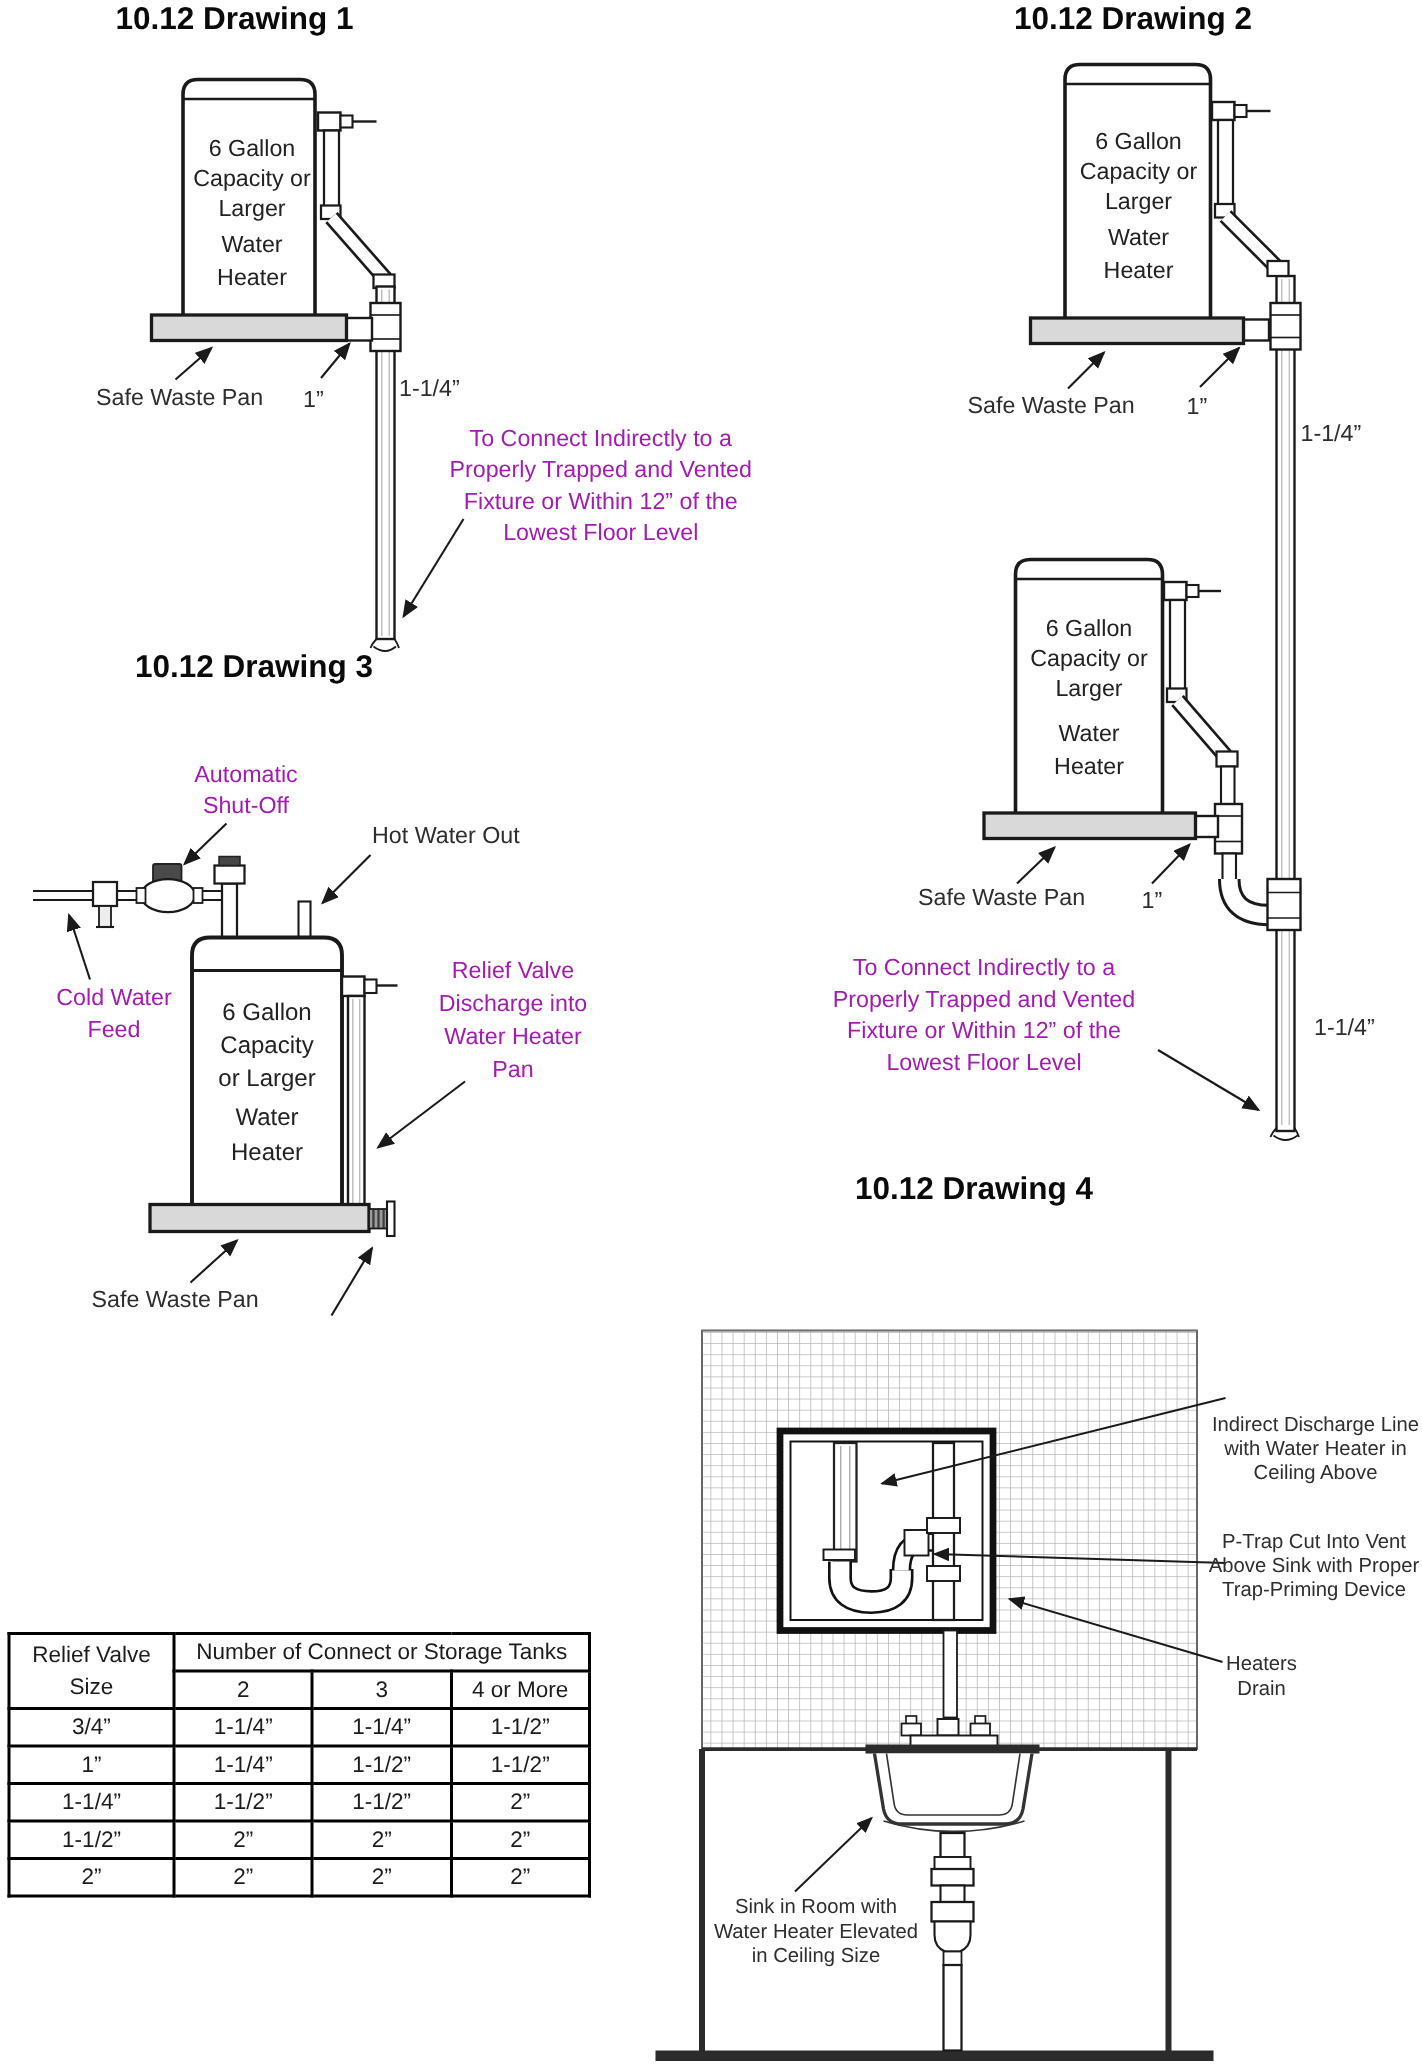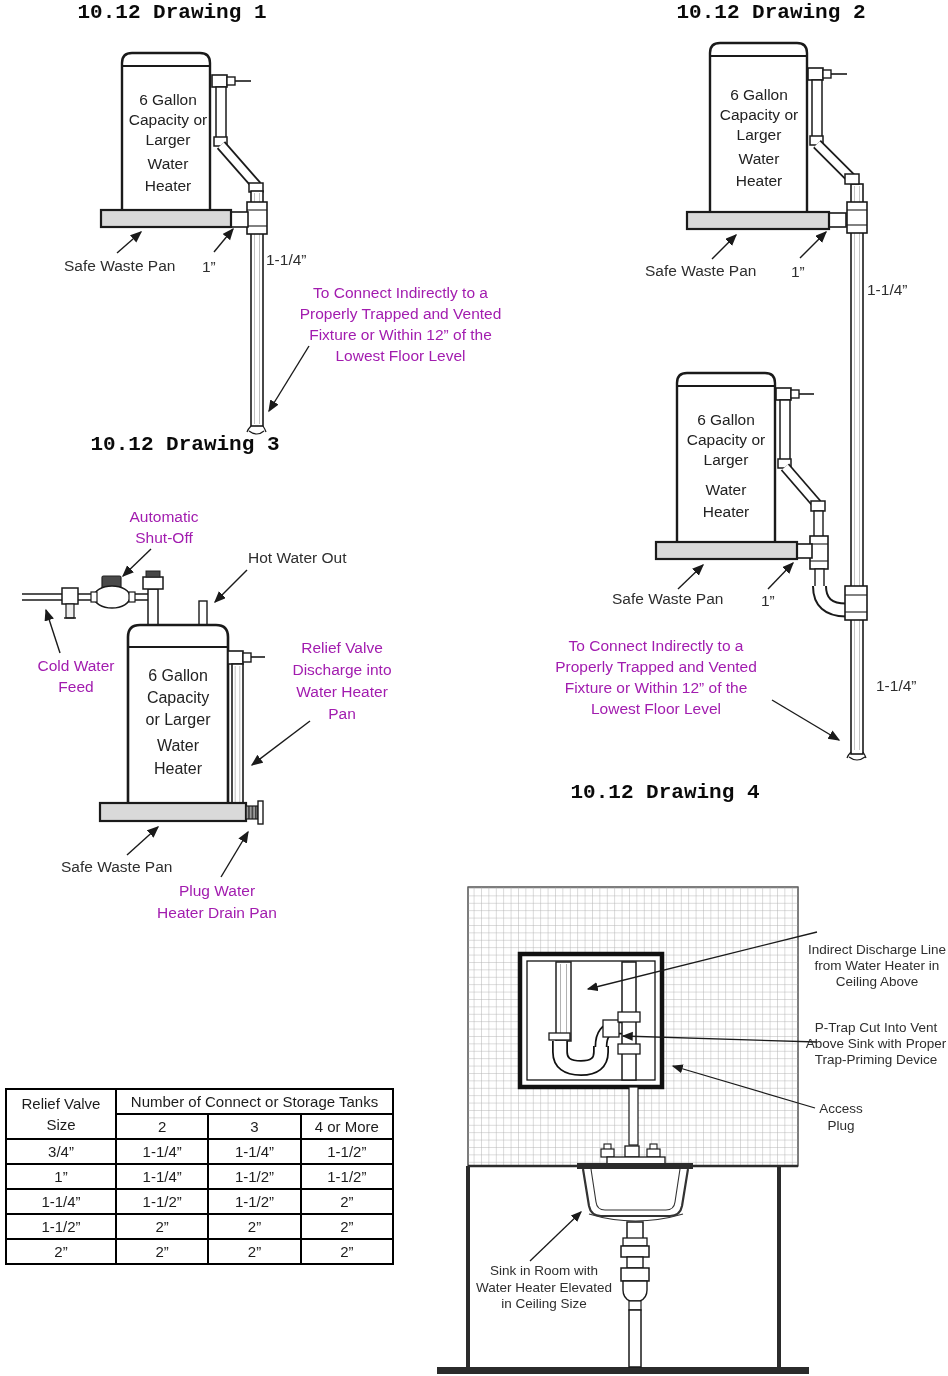--- a/index.html
+++ b/index.html
@@ -3,22 +3,22 @@
 <meta charset="utf-8">
 <style>
   html,body{margin:0;padding:0;background:#fff;}
   #page{
     position:relative;width:948px;height:1376px;background:#ffffff;overflow:hidden;
     font-family:"Liberation Sans", sans-serif;color:#262626;
   }
   .abs{position:absolute;}
   svg{position:absolute;left:0;top:0;}
   .dtitle{
-    font-family:Liberation Mono, monospace;font-weight:bold;font-size:21px;color:#0a0a0a;
-    width:190px;text-align:center;white-space:nowrap;
+    font-family:Liberation Sans, sans-serif;font-weight:bold;font-size:21px;color:#0a0a0a;
+    width:190px;white-space:nowrap;
   }
   .lbl{font-size:15.5px;line-height:20px;color:#2e2e2e;white-space:nowrap;}
   .tline{font-size:15.5px;line-height:20px;color:#222;text-align:center;width:94px;white-space:nowrap;}
   .tline3{font-size:16px;line-height:22px;}
   .note{font-size:15.5px;line-height:21px;color:#a21caf;text-align:center;}
   .small{font-size:13.5px;line-height:16px;color:#2e2e2e;text-align:center;white-space:nowrap;}
   .tabletitle{
     font-family:"Liberation Serif", serif;font-size:24px;color:#0a0a0a;white-space:nowrap;
   }
   table.sizing{
@@ -323,38 +323,34 @@
     <div>Pan</div>
   </div>
 
   <div class="abs tline tline3" style="left:131px;top:665px;">6 Gallon</div>
   <div class="abs tline tline3" style="left:131px;top:687px;">Capacity</div>
   <div class="abs tline tline3" style="left:131px;top:709px;">or Larger</div>
   <div class="abs tline tline3" style="left:131px;top:735px;">Water</div>
   <div class="abs tline tline3" style="left:131px;top:758px;">Heater</div>
 
   <div class="abs lbl" style="left:61px;top:857px;">Safe Waste Pan</div>
-  <div class="abs note" style="left:146px;top:880px;width:142px;line-height:22px;">
-    <div>Plug Water</div>
-    <div>Heater Drain Pan</div>
-  </div>
 
   <div class="abs small" style="left:806px;top:903px;width:142px;margin-top:39px;">
     <div>Indirect Discharge Line</div>
-    <div>from Water Heater in</div>
+    <div>with Water Heater in</div>
     <div>Ceiling Above</div>
   </div>
   <div class="abs small" style="left:804px;top:1020px;width:144px;">
     <div>P-Trap Cut Into Vent</div>
     <div>Above Sink with Proper</div>
     <div>Trap-Priming Device</div>
   </div>
   <div class="abs small" style="left:811px;top:1100px;width:60px;line-height:17px;">
-    <div>Access</div>
-    <div>Plug</div>
+    <div>Heaters</div>
+    <div>Drain</div>
   </div>
   <div class="abs small" style="left:476px;top:1263px;width:136px;line-height:16.5px;">
     <div>Sink in Room with</div>
     <div>Water Heater Elevated</div>
     <div>in Ceiling Size</div>
   </div>
 
 
   <table class="sizing abs" style="left:5px;top:1088px;">
     <tbody>

